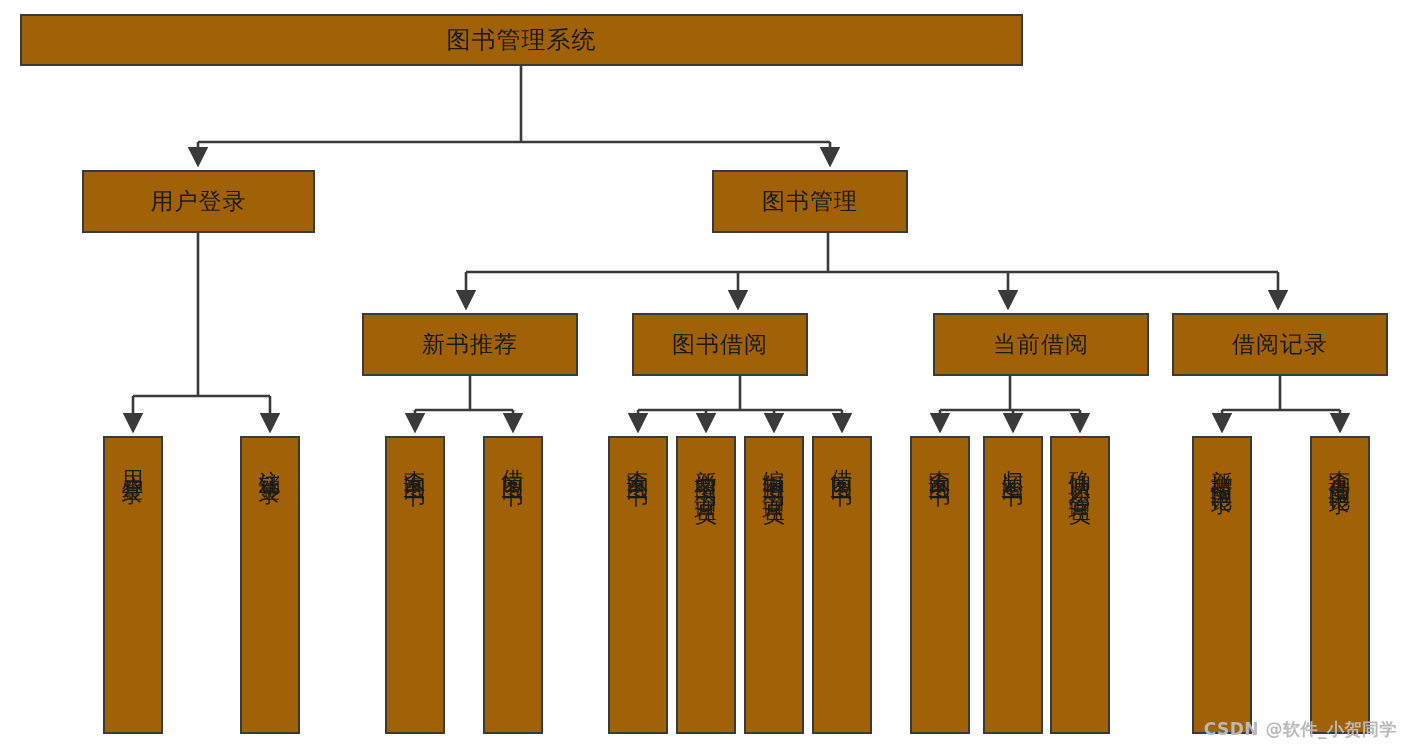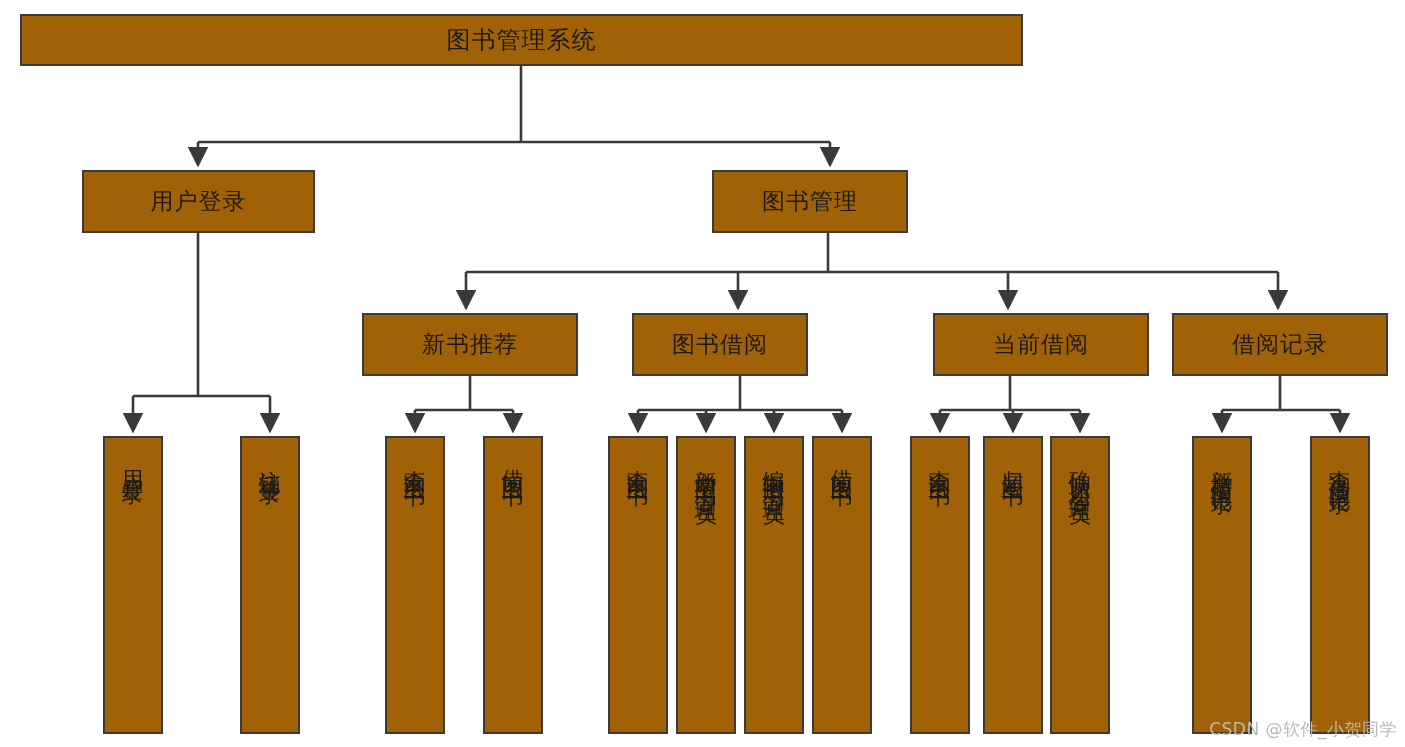--- a/index.html
+++ b/index.html
@@ -62,20 +62,21 @@
   }
   .watermark {
     position: absolute;
     right: 8px;
     bottom: 6px;
     font-size: 17px;
     color: #b9b9b9;
     z-index: 5;
     letter-spacing: 0.5px;
     white-space: nowrap;
+    font-weight: bold;
   }
 </style>
 </head>
 <body>
 
 <div id="canvas">
 
   <svg id="wires" viewBox="0 0 1405 747" width="1405" height="747" xmlns="http://www.w3.org/2000/svg">
     <defs>
       <marker id="arrow" viewBox="0 0 12 12" refX="10" refY="6" markerWidth="8" markerHeight="8" orient="auto-start-reverse">

